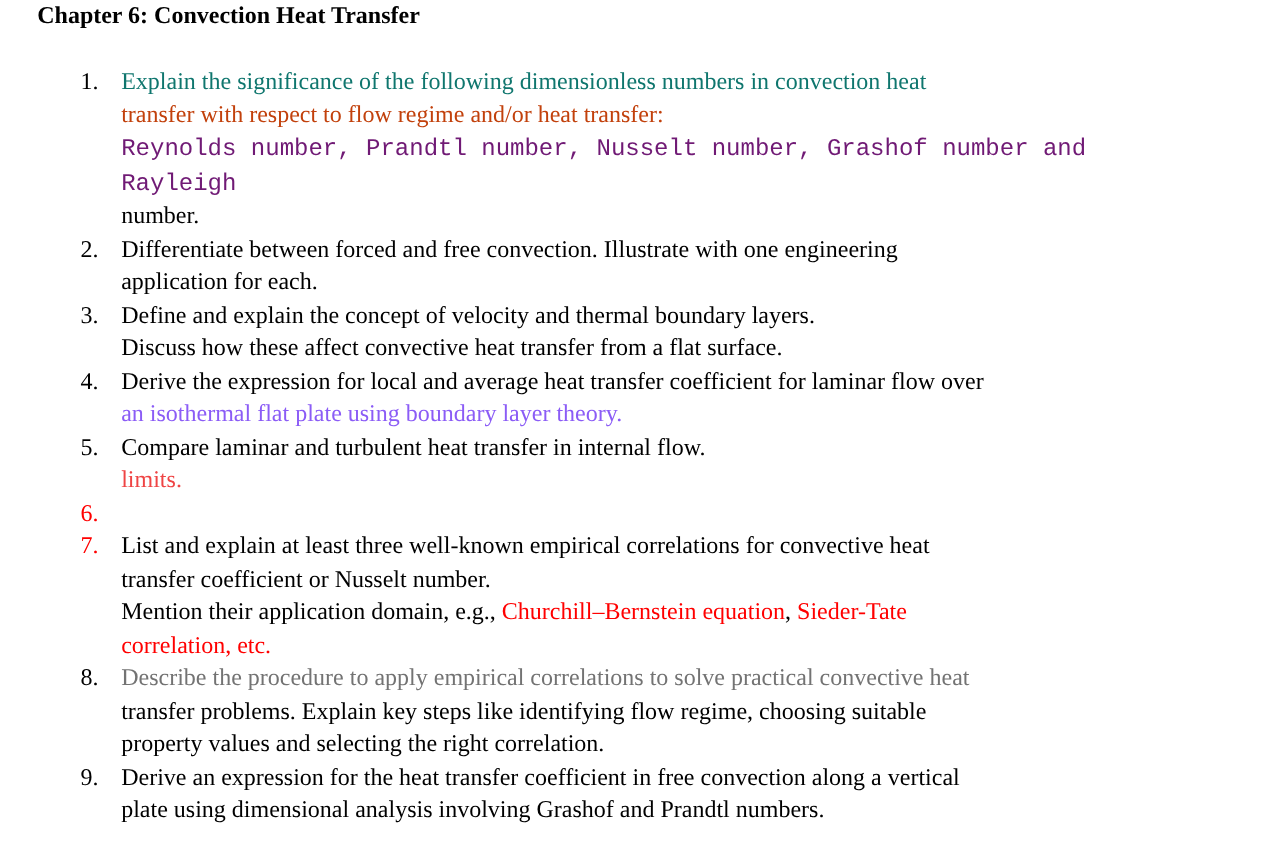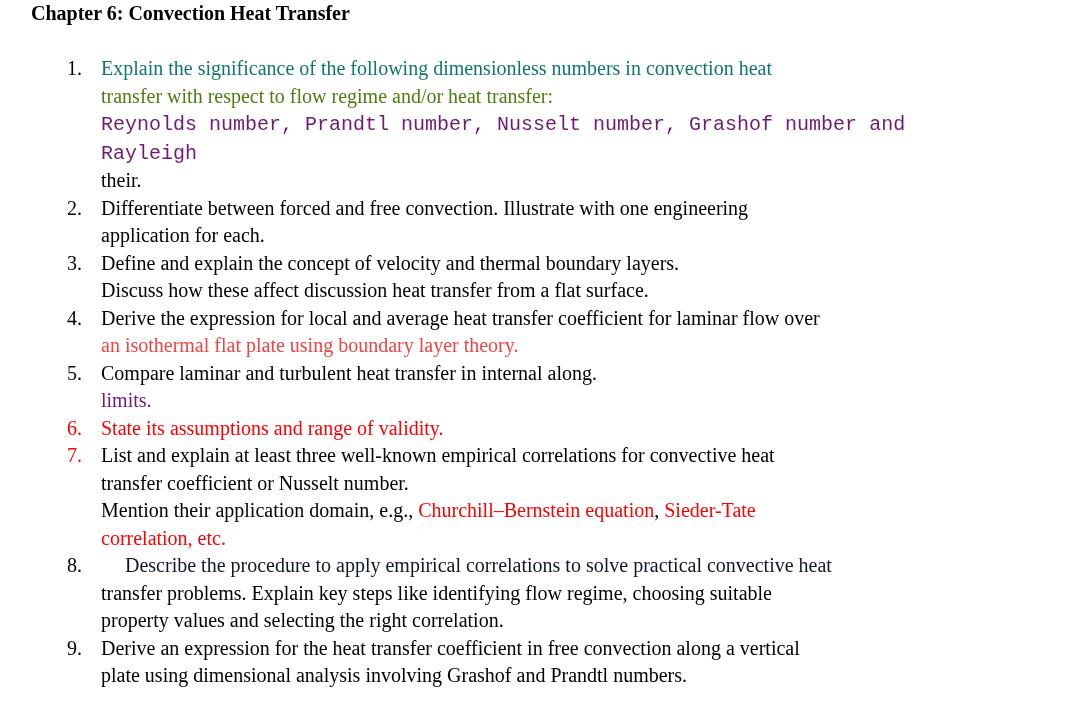--- a/index.html
+++ b/index.html
@@ -51,72 +51,71 @@
 </head>
 <body>
 
 <div class="page">
   <h1 class="title">Chapter 6: Convection Heat Transfer</h1>
   <div class="qlist" id="qlist">
       <div class="item">
         <span class="num" style="color: rgb(0, 0, 0);">1.</span>
         <div class="content">
           <div class="line"><span style="color: #0f766e;">Explain the significance of the following dimensionless numbers in convection heat</span></div>
-          <div class="line"><span style="color: #4d7c0f;">transfer with respect to flow regime and/or heat transfer:</span></div>
+          <div class="line"><span style="color: #c2410c;">transfer with respect to flow regime and/or heat transfer:</span></div>
           <div class="line"><span style="color: #701a75; font-family: Liberation Mono, monospace;">Reynolds number, Prandtl number, Nusselt number, Grashof number and Rayleigh</span></div>
-          <div class="line"><span style="color: rgb(0, 0, 0);">their.</span></div>
+          <div class="line"><span style="color: rgb(0, 0, 0);">number.</span></div>
         </div>
       </div>
       <div class="item">
         <span class="num" style="color: rgb(0, 0, 0);">2.</span>
         <div class="content">
           <div class="line"><span style="color: rgb(0, 0, 0);">Differentiate between forced and free convection. Illustrate with one engineering</span></div>
           <div class="line"><span style="color: rgb(0, 0, 0);">application for each.</span></div>
         </div>
       </div>
       <div class="item">
         <span class="num" style="color: rgb(0, 0, 0);">3.</span>
         <div class="content">
           <div class="line"><span style="color: rgb(0, 0, 0);">Define and explain the concept of velocity and thermal boundary layers.</span></div>
-          <div class="line"><span style="color: rgb(0, 0, 0);">Discuss how these affect discussion heat transfer from a flat surface.</span></div>
+          <div class="line"><span style="color: rgb(0, 0, 0);">Discuss how these affect convective heat transfer from a flat surface.</span></div>
         </div>
       </div>
       <div class="item">
         <span class="num" style="color: rgb(0, 0, 0);">4.</span>
         <div class="content">
           <div class="line"><span style="color: rgb(0, 0, 0);">Derive the expression for local and average heat transfer coefficient for laminar flow over</span></div>
-          <div class="line"><span style="color: #ef4444;">an isothermal flat plate using boundary layer theory.</span></div>
+          <div class="line"><span style="color: #8b5cf6;">an isothermal flat plate using boundary layer theory.</span></div>
         </div>
       </div>
       <div class="item">
         <span class="num" style="color: rgb(0, 0, 0);">5.</span>
         <div class="content">
-          <div class="line"><span style="color: rgb(0, 0, 0);">Compare laminar and turbulent heat transfer in internal along.</span></div>
-          <div class="line"><span style="color: #701a75;">limits.</span></div>
+          <div class="line"><span style="color: rgb(0, 0, 0);">Compare laminar and turbulent heat transfer in internal flow.</span></div>
+          <div class="line"><span style="color: #ef4444;">limits.</span></div>
         </div>
       </div>
       <div class="item">
         <span class="num" style="color: rgb(255, 0, 0);">6.</span>
         <div class="content">
-          <div class="line"><span style="color: rgb(255, 0, 0);">State its assumptions and range of validity.</span></div>
         </div>
       </div>
       <div class="item">
         <span class="num" style="color: rgb(255, 0, 0);">7.</span>
         <div class="content">
           <div class="line"><span style="color: rgb(0, 0, 0);">List and explain at least three well-known empirical correlations for convective heat</span></div>
           <div class="line"><span style="color: rgb(0, 0, 0);">transfer coefficient or Nusselt number.</span></div>
           <div class="line"><span style="color: rgb(0, 0, 0); text-align: center;">Mention their application domain, e.g., </span><span style="color: rgb(255, 0, 0);">Churchill–Bernstein equation</span><span style="color: rgb(0, 0, 0);">, </span><span style="color: rgb(255, 0, 0);">Sieder-Tate</span></div>
           <div class="line"><span style="color: rgb(255, 0, 0);">correlation, etc.</span></div>
         </div>
       </div>
       <div class="item">
         <span class="num" style="color: rgb(0, 0, 0);">8.</span>
         <div class="content">
-          <div class="line"><span style="color: #0f172a; margin-left: 24px;">Describe the procedure to apply empirical correlations to solve practical convective heat</span></div>
+          <div class="line"><span style="color: #737373;">Describe the procedure to apply empirical correlations to solve practical convective heat</span></div>
           <div class="line"><span style="color: rgb(0, 0, 0);">transfer problems. Explain key steps like identifying flow regime, choosing suitable</span></div>
           <div class="line"><span style="color: rgb(0, 0, 0);">property values and selecting the right correlation.</span></div>
         </div>
       </div>
       <div class="item">
         <span class="num" style="color: rgb(0, 0, 0);">9.</span>
         <div class="content">
           <div class="line"><span style="color: rgb(0, 0, 0);">Derive an expression for the heat transfer coefficient in free convection along a vertical</span></div>
           <div class="line"><span style="color: rgb(0, 0, 0);">plate using dimensional analysis involving Grashof and Prandtl numbers.</span></div>
         </div>

